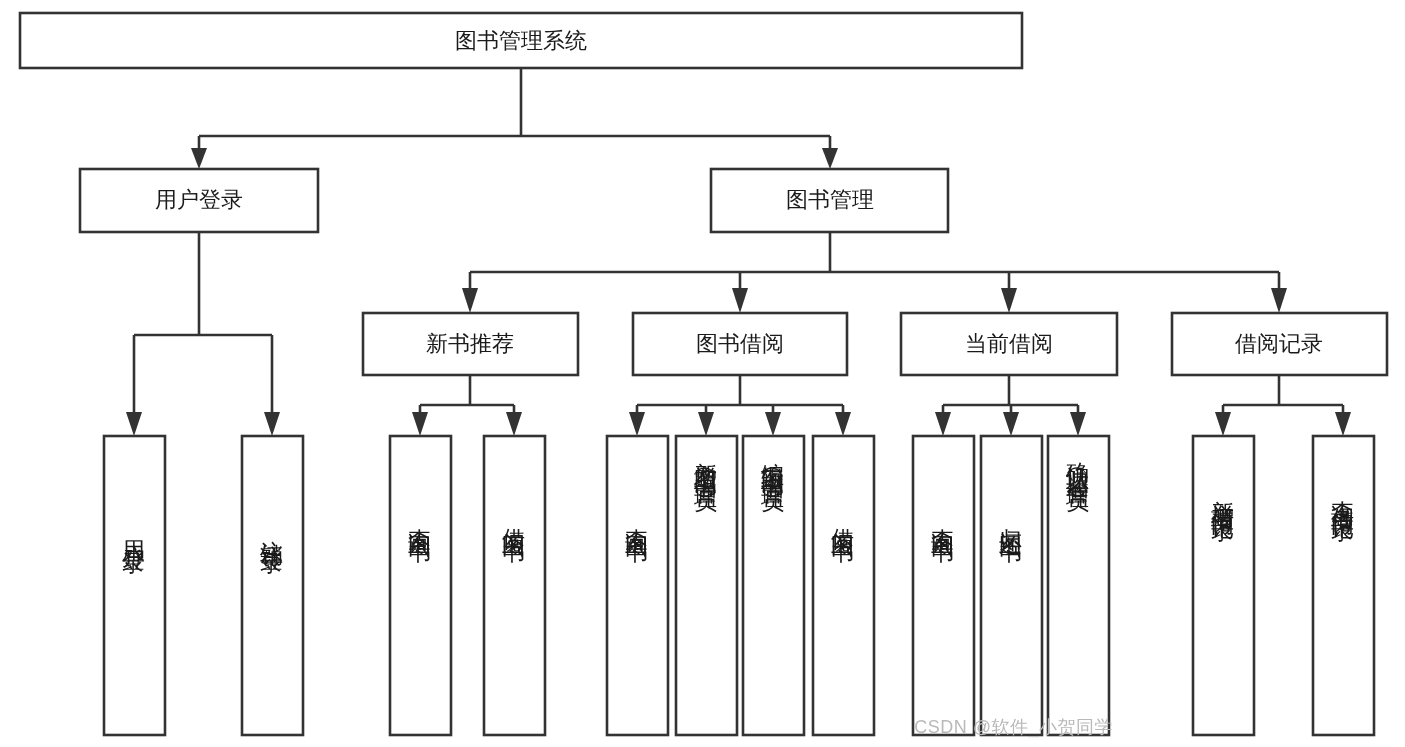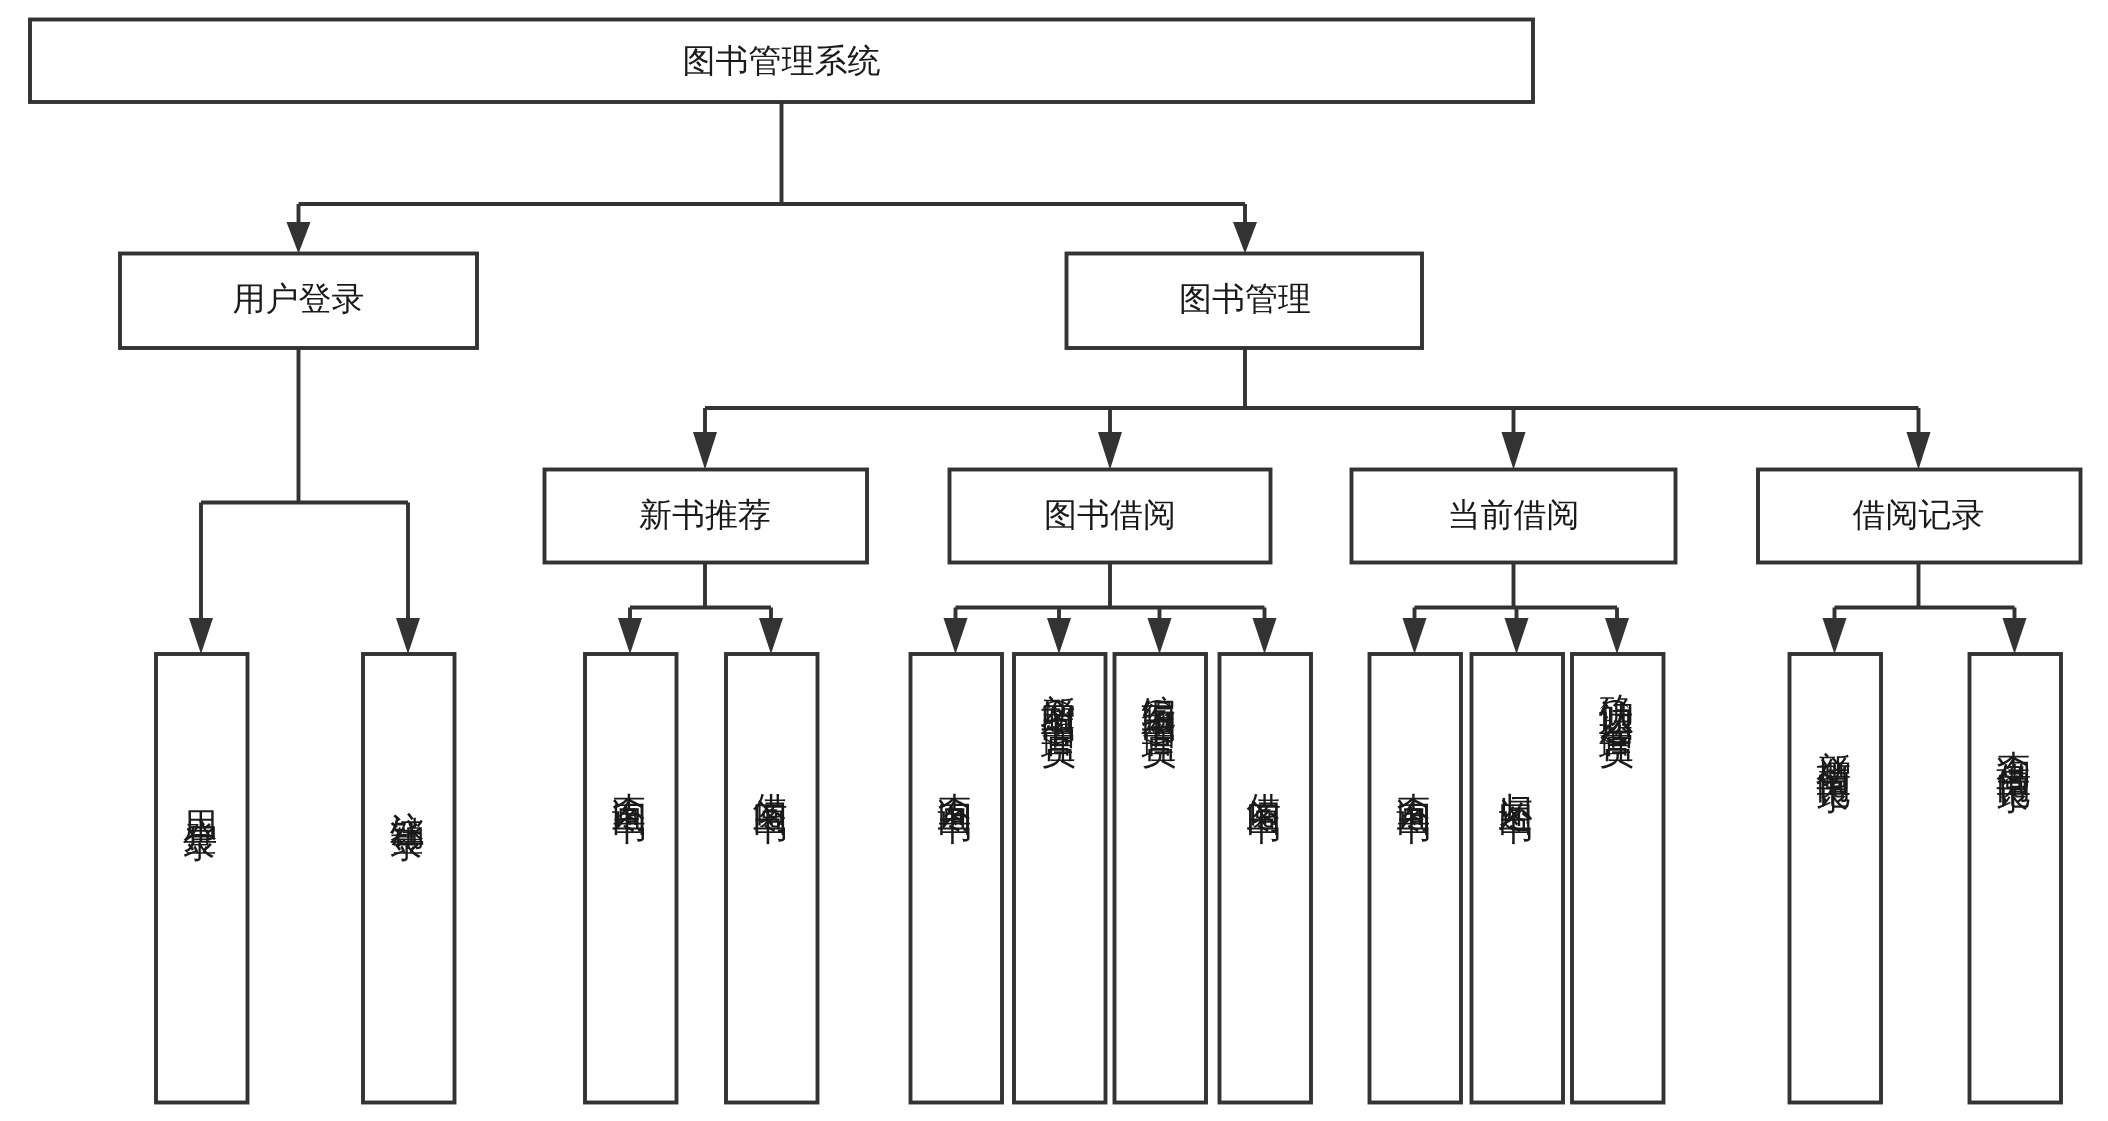--- a/index.html
+++ b/index.html
@@ -232,14 +232,15 @@
       <rect class="node-box" x="1193" y="436" width="61" height="299"></rect>
       <text class="node-label-v" x="1223" y="482" text-anchor="start">新增借阅记录</text>
     </g>
     <g>
       <rect class="node-box" x="1313" y="436" width="61" height="299"></rect>
       <text class="node-label-v" x="1343" y="482" text-anchor="start">查询借阅记录</text>
     </g>
 
   </svg>
 
+  <div class="watermark-text">CSDN @软件_小贺同学</div>
 
 </div>
 
 </body></html>

